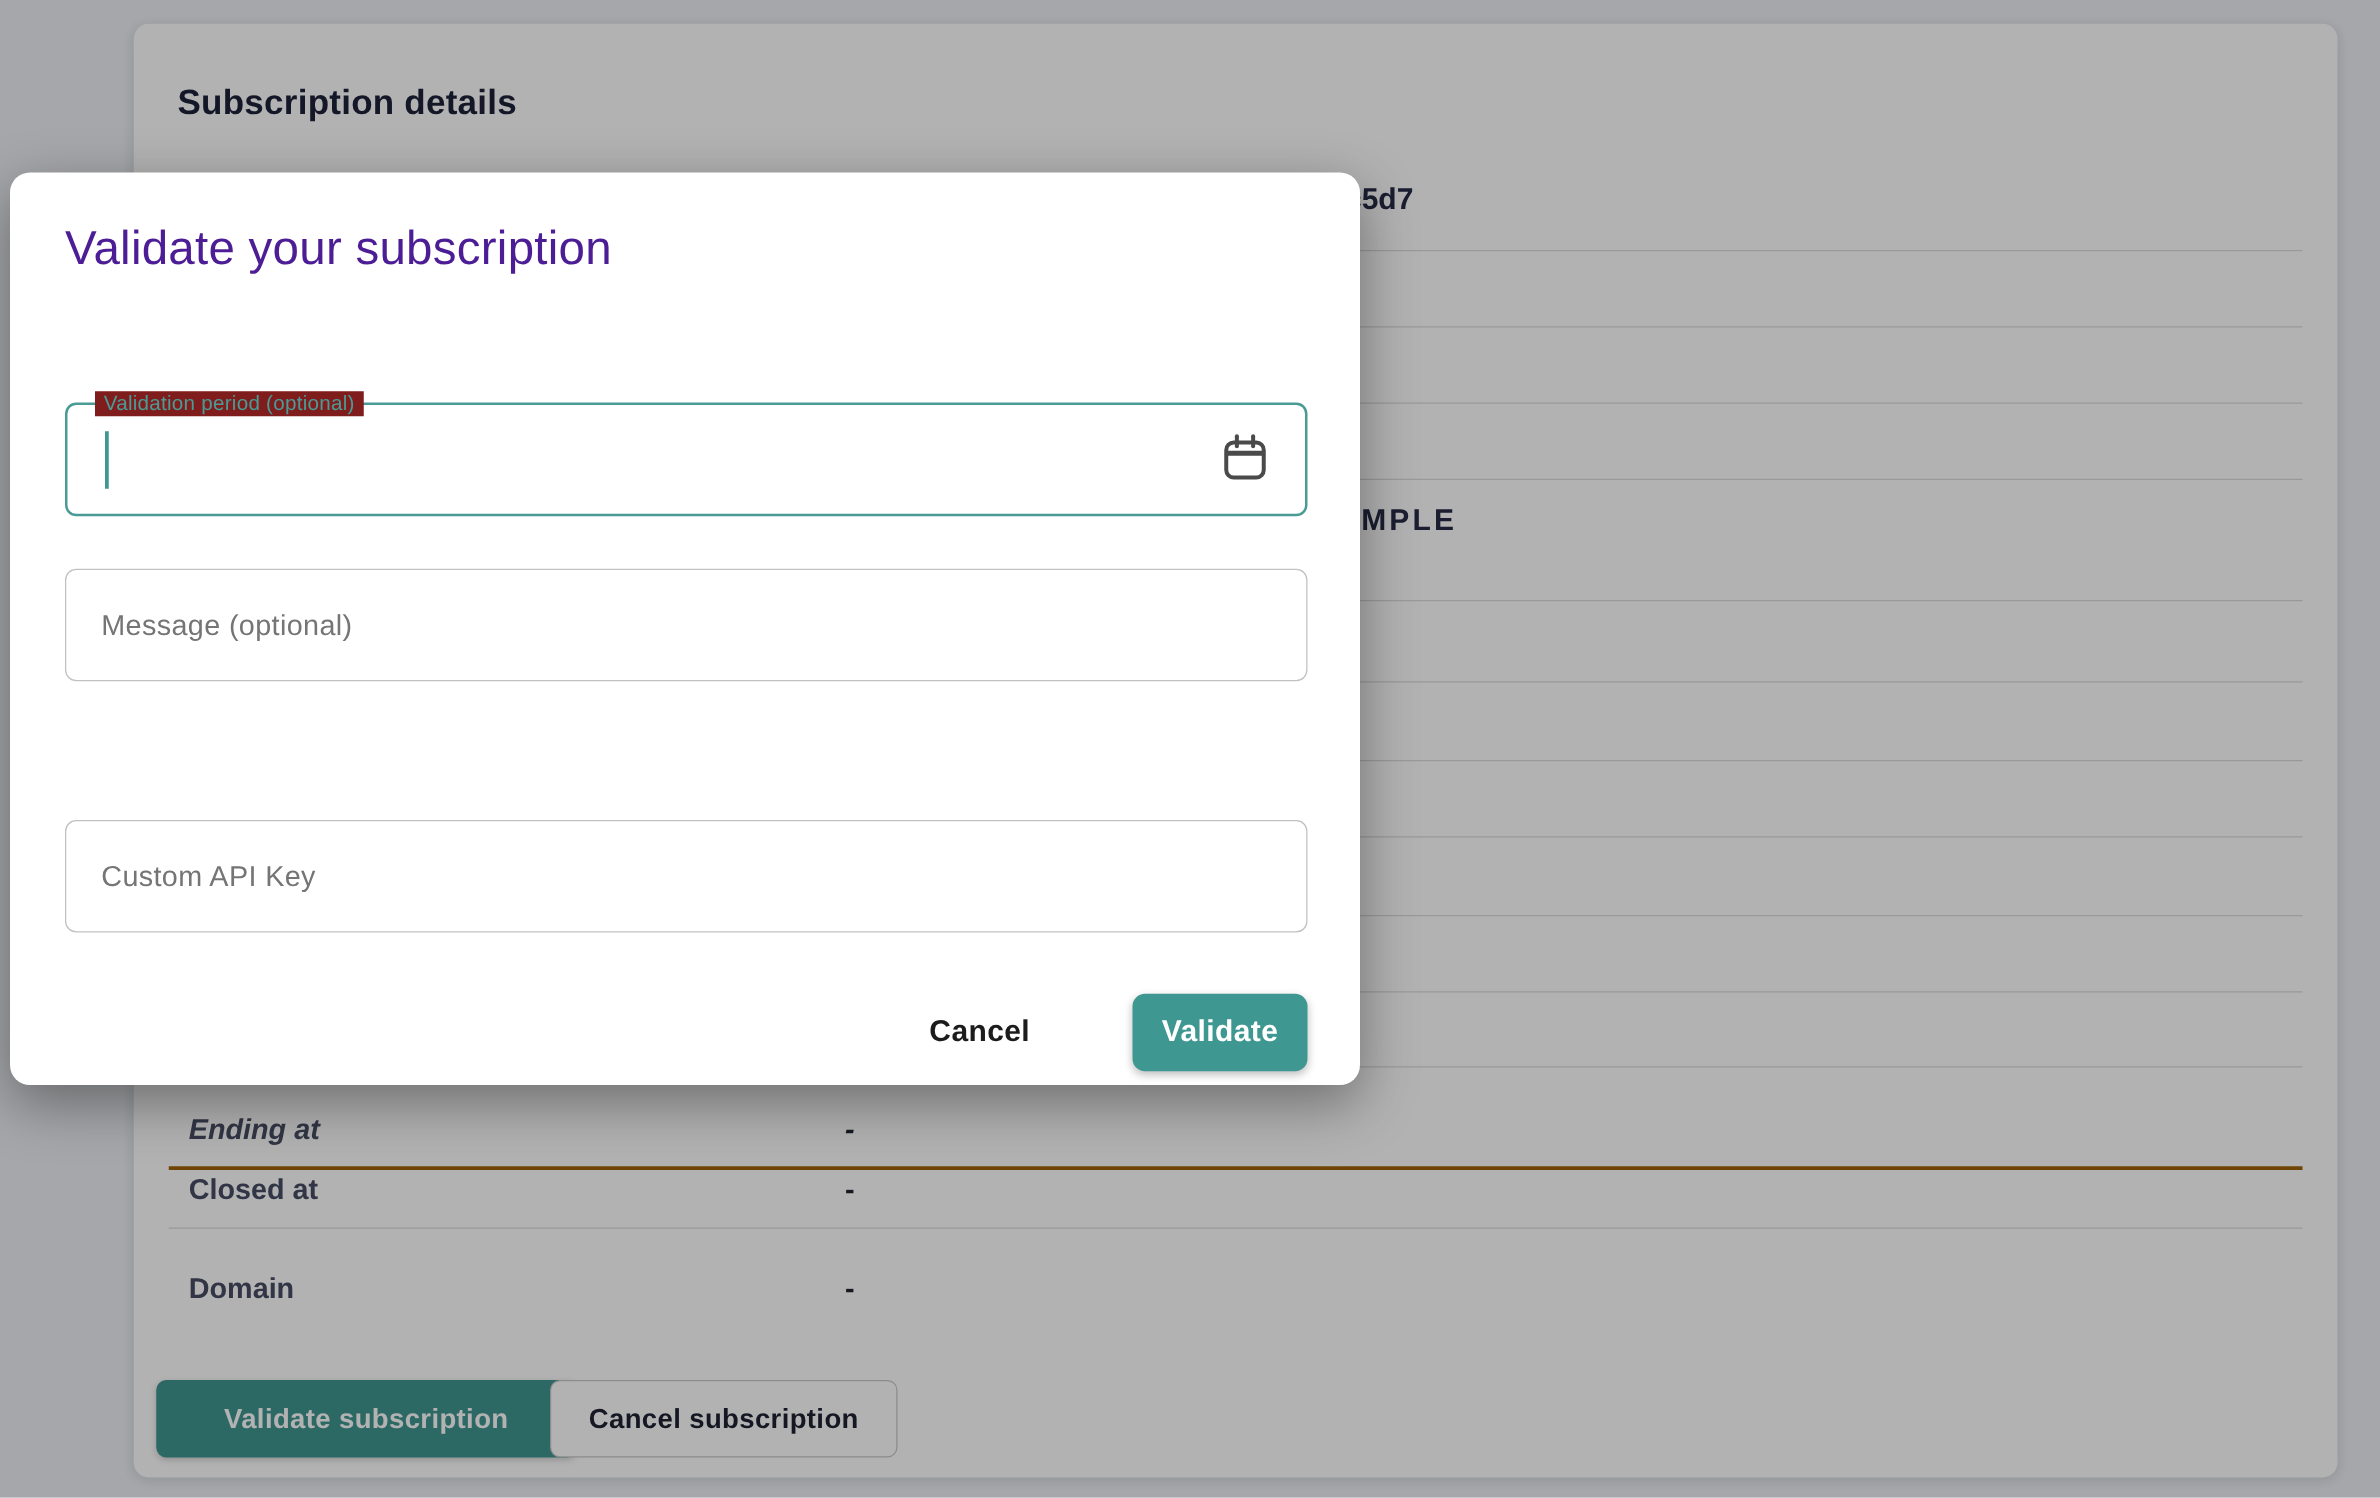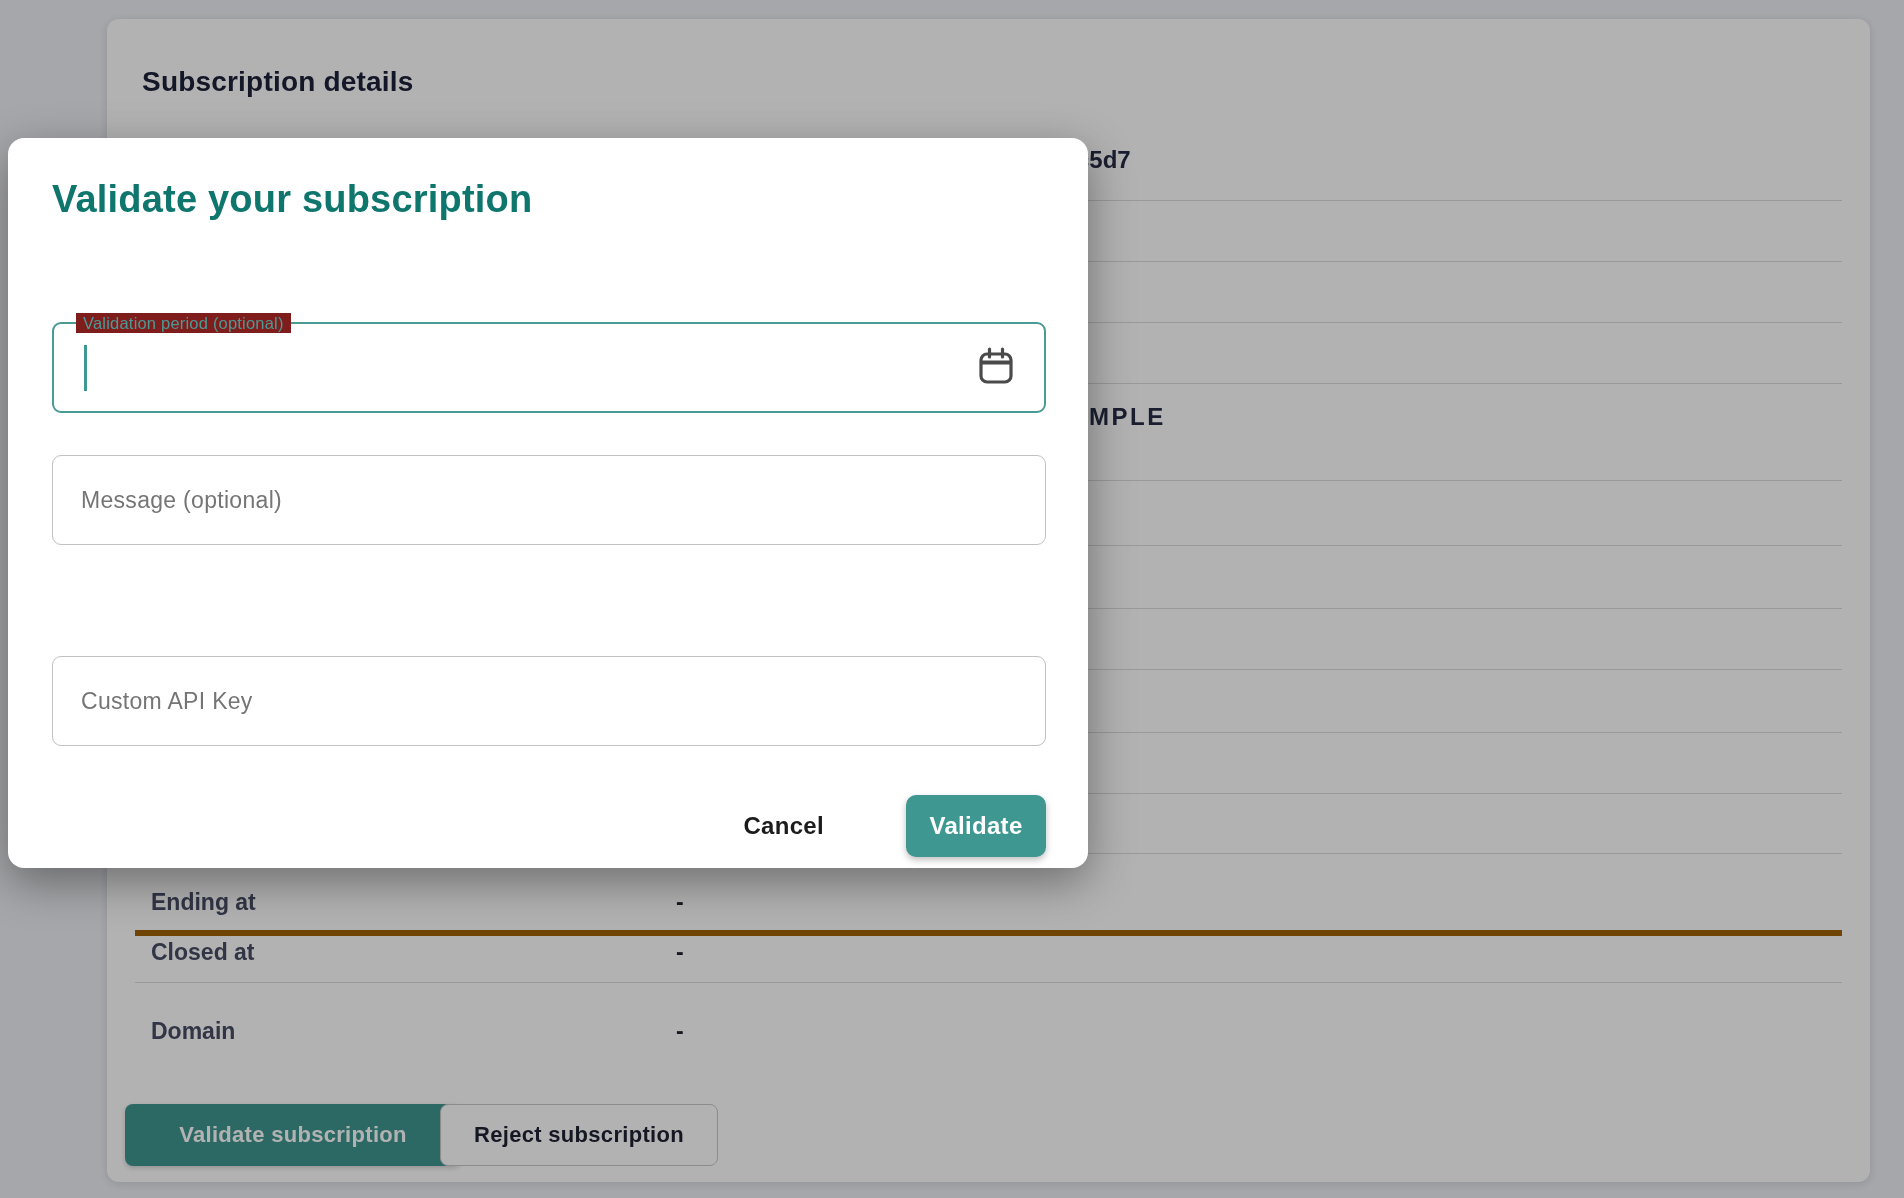--- a/index.html
+++ b/index.html
@@ -60,21 +60,21 @@
   }
 
   
   .modal {
     position: absolute; left: 8px; top: 138px; width: 1080px; height: 730px;
     background: #ffffff; border-radius: 16px;
     box-shadow: 0 14px 45px rgba(0,0,0,0.38);
   }
   .modal-title {
     position: absolute; left: 44px; top: 40px;
-    font-size: 38px; font-weight: bold; color: #0f766e; letter-spacing: 0.2px; text-align: right;
+    font-size: 38px; font-weight: normal; color: #4c1d95; letter-spacing: 0.2px; text-align: right;
   }
   .field {
     position: absolute; left: 44px; width: 994px; border-radius: 9px; background: #fff;
   }
   .field-period {
     top: 184px; height: 91px; border: 2.5px solid #4a9a95;
   }
   .field-label {
     position: absolute; left: 22px; top: -11px; background: #7f1d1d; padding: 0 7px;
     font-size: 16.5px; color: #4a9a95; letter-spacing: 0.2px; line-height: 20px;
@@ -129,36 +129,36 @@
     <div class="tbl-divider" style="top:526px"></div>
     <div class="tbl-divider" style="top:589px"></div>
     <div class="tbl-divider" style="top:650px"></div>
     <div class="tbl-divider" style="top:713px"></div>
     <div class="tbl-divider" style="top:774px"></div>
     <div class="tbl-divider" style="top:834px"></div>
 
     <div class="frag" style="left:969px; top:127px;">c5d7</div>
     <div class="frag spaced" style="left:982px; top:384px;">MPLE</div>
 
-    <div class="tbl-row" style="top:855px; border-bottom:6px solid #a16207;">
+    <div class="tbl-row" style="top:855px; border-bottom:3px solid #a16207;font-style:italic;">
       <span class="lbl">Ending at</span>
       <span class="val">-</span>
     </div>
     <div class="tbl-row" style="top:902px; border-bottom:1px solid #dcdcdc;">
       <span class="lbl">Closed at</span>
       <span class="val">-</span>
     </div>
     <div class="tbl-row" style="top:981px;">
       <span class="lbl">Domain</span>
       <span class="val">-</span>
     </div>
 
     <div class="card-actions">
       <button class="btn-validate-sub">Validate subscription</button>
-      <button class="btn-reject-sub">Reject subscription</button>
+      <button class="btn-reject-sub">Cancel subscription</button>
     </div>
   </div>
 
   <div class="backdrop"></div>
 
   <div class="modal">
     <div class="modal-title">Validate your subscription</div>
 
     <div class="field field-period">
       <span class="field-label">Validation period (optional)</span>

